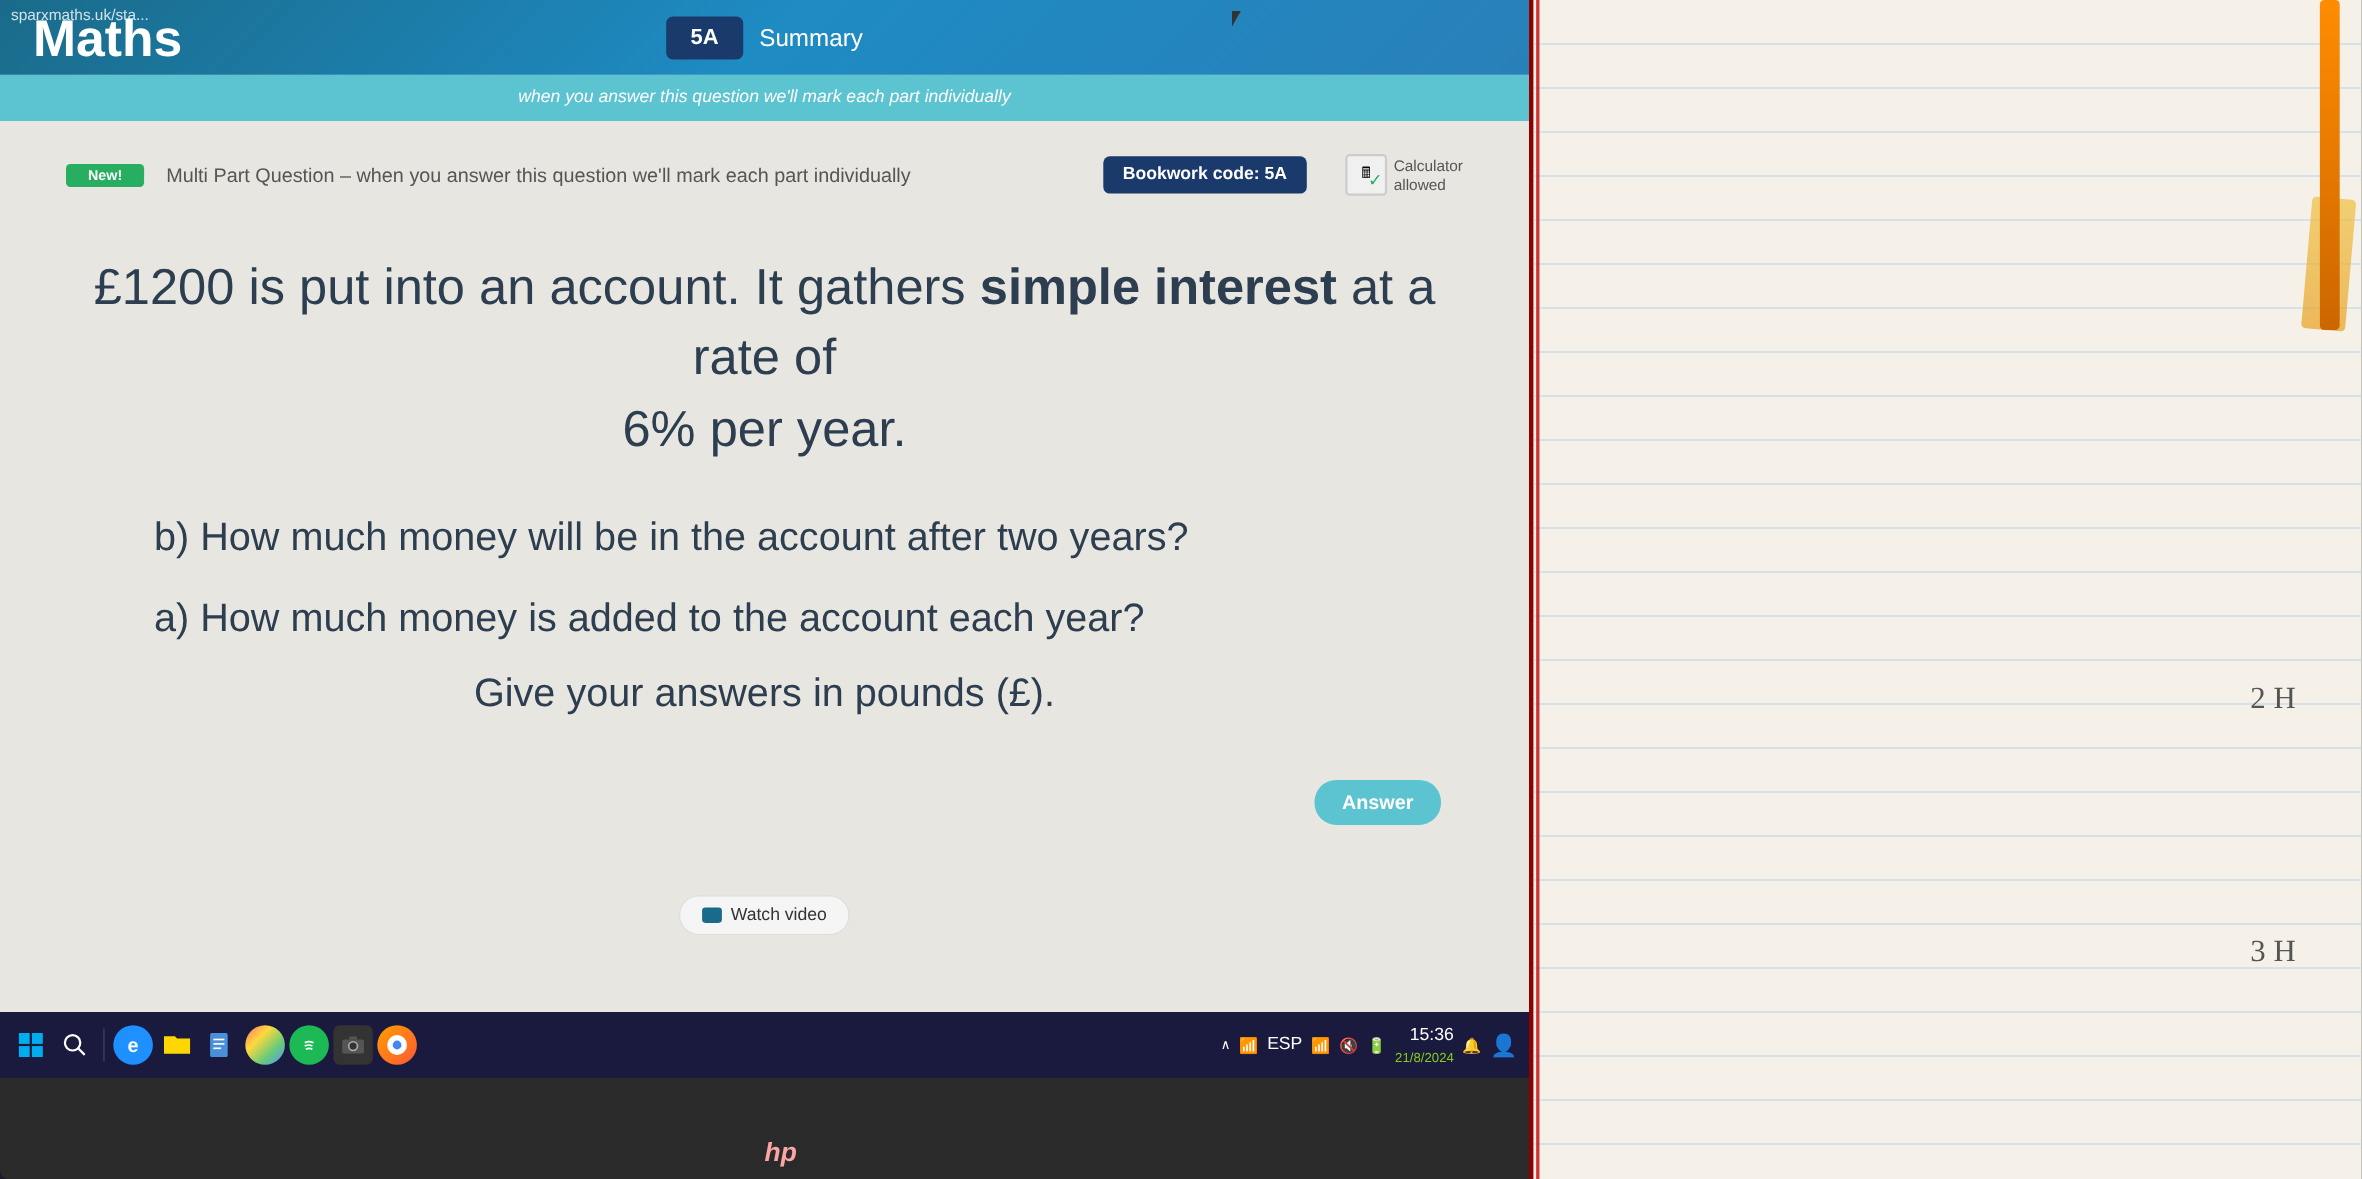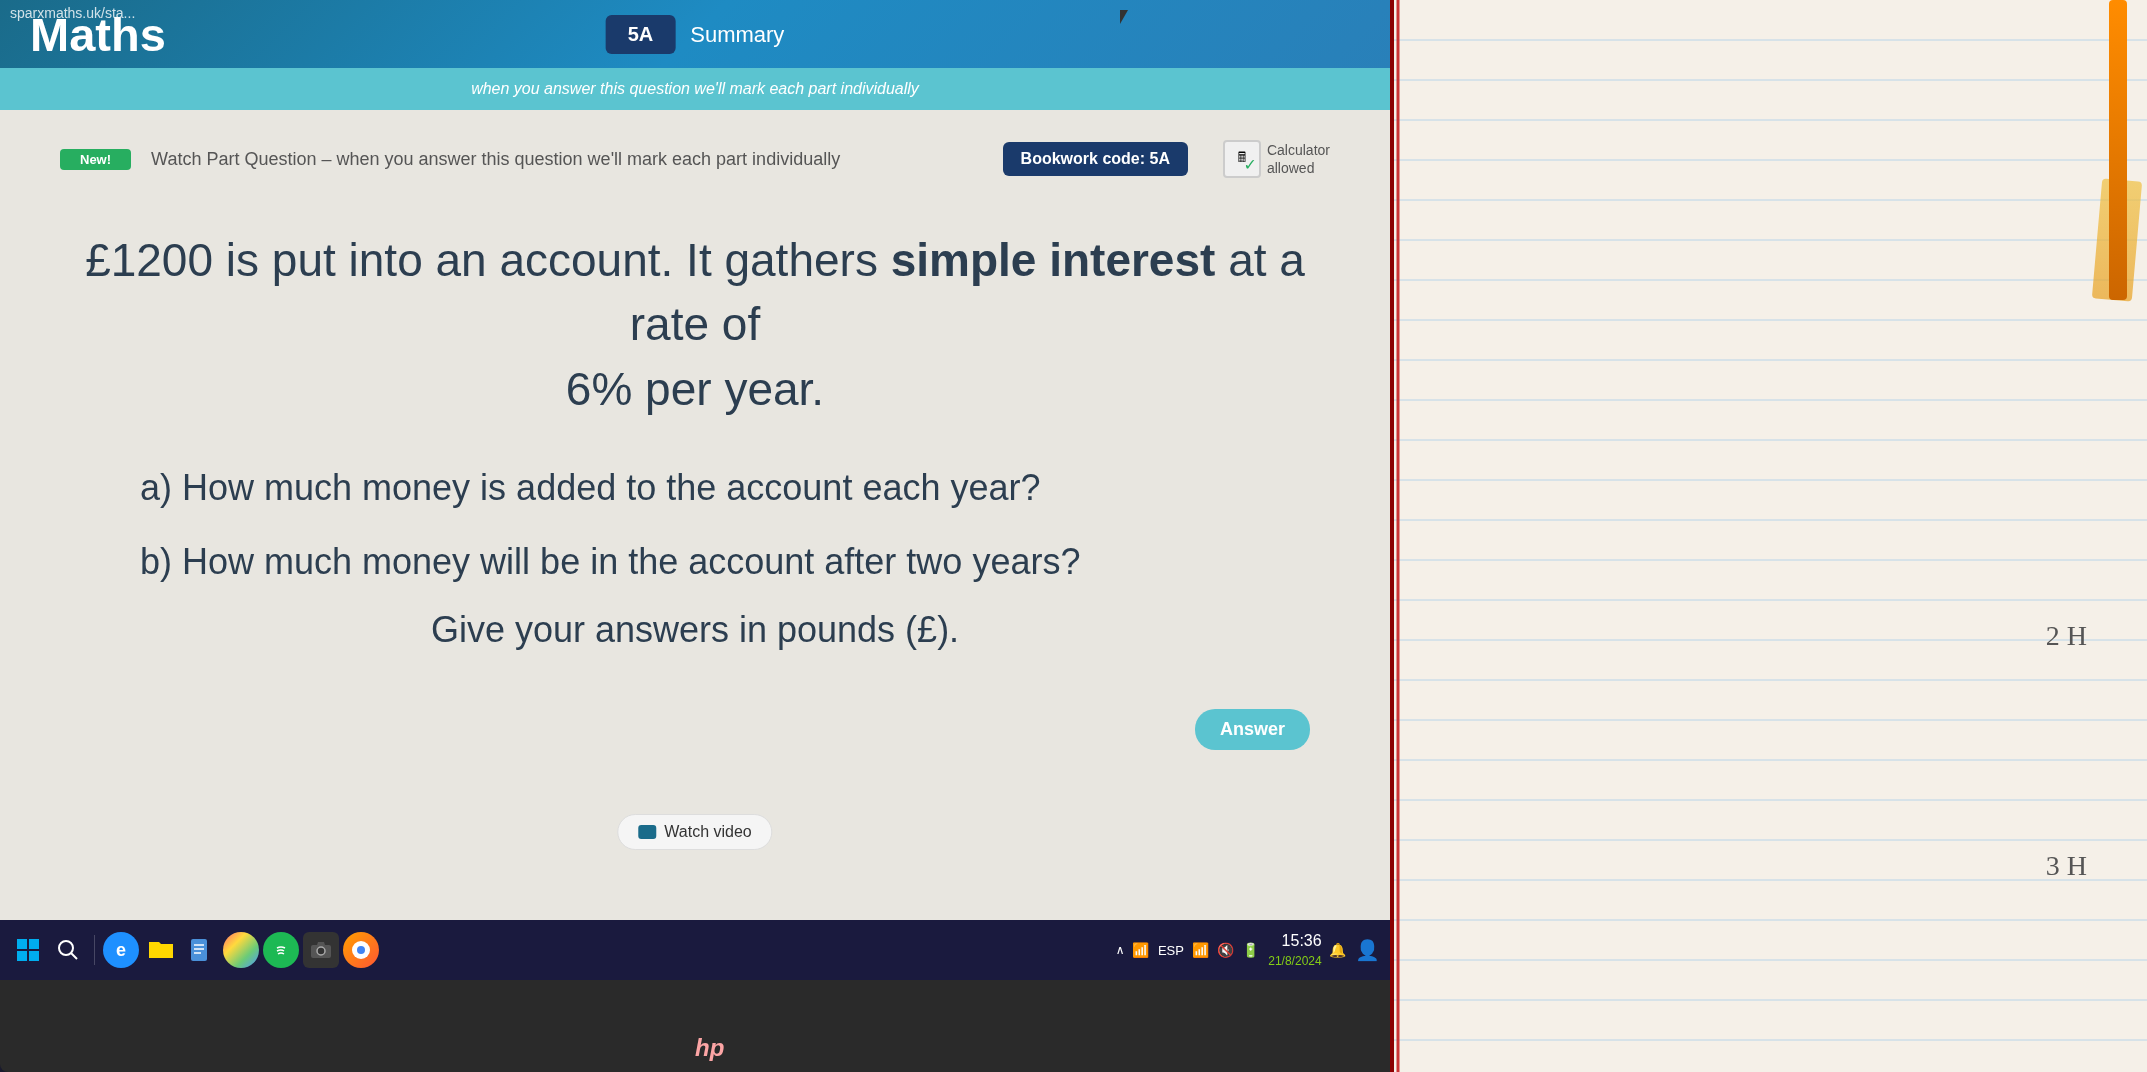--- a/index.html
+++ b/index.html
@@ -390,40 +390,40 @@
     </div>
 
     <div class="info-bar">
       <span class="info-bar-text">when you answer this question we'll mark each part individually</span>
     </div>
 
     <div class="main-content">
 
       <div class="question-header">
         <span class="new-badge">New!</span>
-        <span class="multi-part-text">Watch Part Question – when you answer this question we'll mark each part individually</span>
+        <span class="multi-part-text">Multi Part Question – when you answer this question we'll mark each part individually</span>
         <div class="bookwork-btn">Bookwork code: 5A</div>
         <div class="calculator-badge">
           <div class="calculator-icon">
             <span style="font-size:14px;">🖩</span>
             <span class="calc-check">✓</span>
           </div>
           <div class="calc-label">Calculator<br>allowed</div>
         </div>
       </div>
 
       <div class="question-body">
         <div class="question-main">
           <span>£1200 is put into an account. It gathers <span class="bold">simple interest</span> at a rate of</span><br>
           <span>6% per year.</span>
         </div>
 
         <div class="question-parts">
+          <div class="question-part">b) How much money will be in the account after two years?</div>
           <div class="question-part">a) How much money is added to the account each year?</div>
-          <div class="question-part">b) How much money will be in the account after two years?</div>
         </div>
 
         <div class="give-answer">Give your answers in pounds (£).</div>
       </div>
 
       <div class="answer-btn">Answer</div>
 
       <div class="watch-video-btn">
         <span class="video-icon"></span>
         <span>Watch video</span>
@@ -498,21 +498,21 @@
             <circle cx="10" cy="10" r="4" fill="#4285f4"></circle>
           </svg>
         </div>
 
       </div>
 
       <div class="system-tray">
         <div class="tray-icons">
           <span style="color:white; font-size:12px;">∧</span>
           <span style="font-size:14px;">📶</span>
-          <span style="font-size:13px;">ESP</span>
+          <span style="font-size:16px;">ESP</span>
           <span style="font-size:14px;">📶</span>
           <span style="font-size:14px;">🔇</span>
           <span style="font-size:14px;">🔋</span>
         </div>
         <div class="tray-time">
           <div style="font-size:16px; color:white;">15:36</div>
           <div style="font-size:12px; color:#84cc16;">21/8/2024</div>
         </div>
         <span style="font-size:14px; color:white;">🔔</span>
         <span style="font-size:20px;">👤</span>

